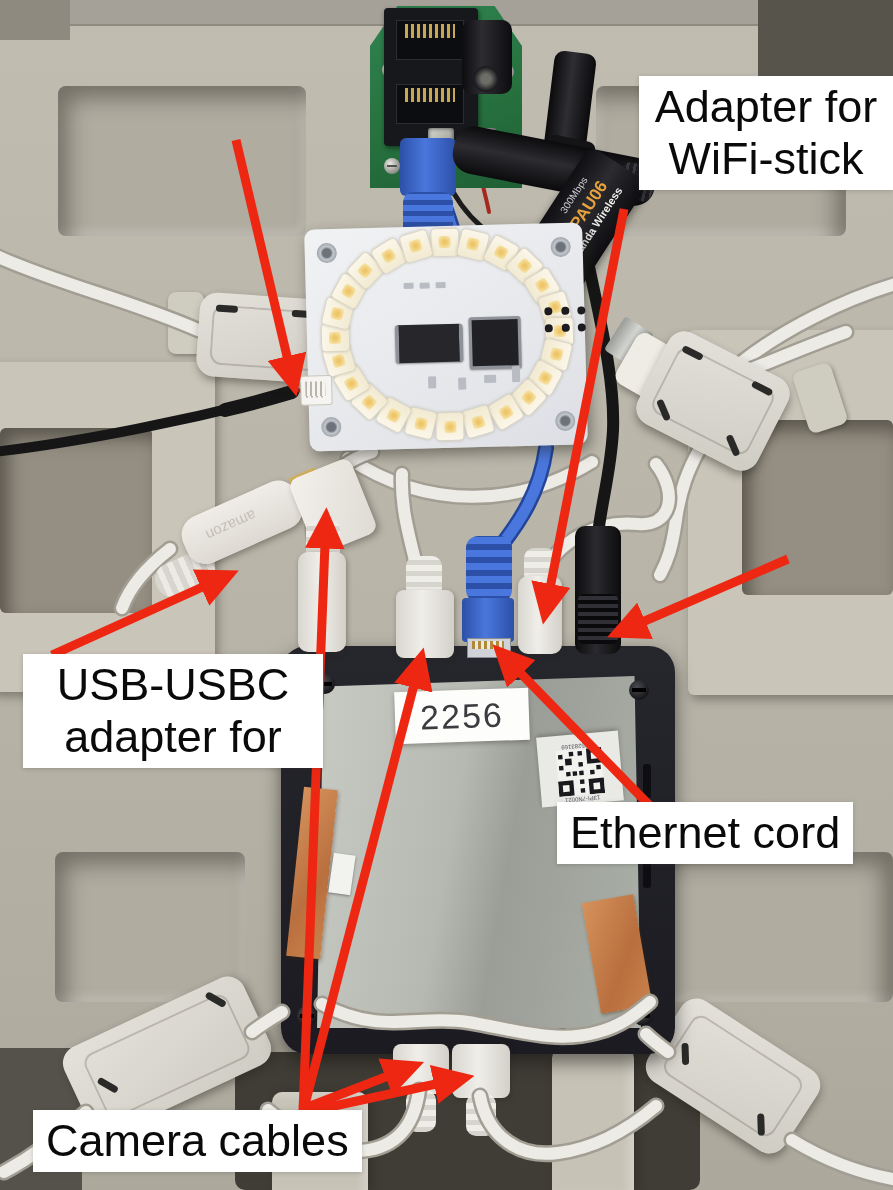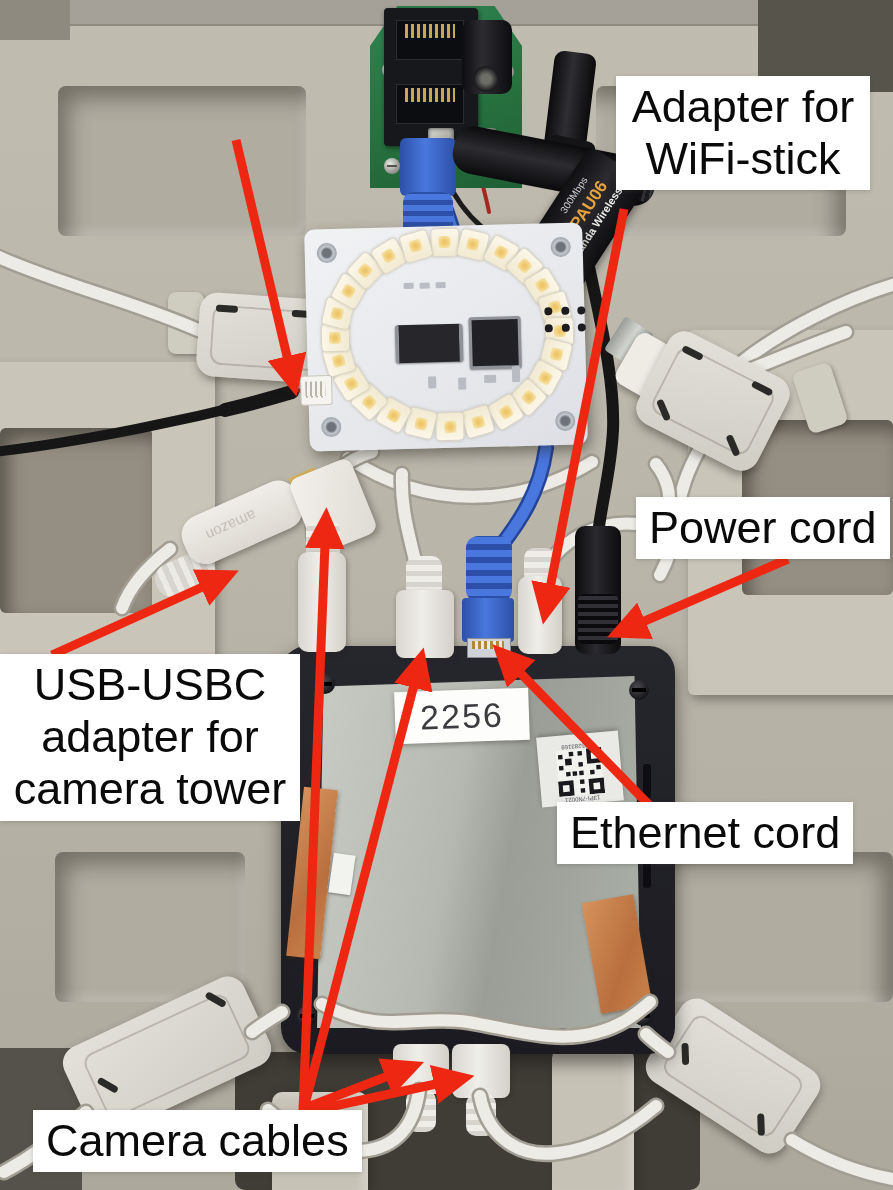--- a/index.html
+++ b/index.html
@@ -113,21 +113,21 @@
   .rj45b-tip{left:467px;top:638px;width:42px;height:18px;background:#cfd3d8;
     border:1px solid #8a8e94;}
   .rj45b-tip::after{content:"";position:absolute;left:4px;top:2px;width:32px;height:8px;
     background:repeating-linear-gradient(90deg,#b08a38 0 3px,#e8e8e4 3px 6px);}
   .pwr-plug{left:575px;top:526px;width:46px;height:128px;background:linear-gradient(90deg,#0c0c0e,#2a2a2f 45%,#0c0c0e);border-radius:10px;}
   .pwr-plug::after{content:"";position:absolute;left:3px;top:68px;width:40px;height:50px;border-radius:6px;
     background:repeating-linear-gradient(0deg,#0a0a0c 0 4px,#303036 4px 8px);}
   
   .lbl{background:#ffffff;color:#0a0a0a;font-size:45px;line-height:1.16;padding:5px 13px;
     box-shadow:0 1px 4px rgba(60,58,50,.25);z-index:60;}
-  .lbl.center{text-align:center;}
+  .lbl.center{text-align:center;margin-left:23px;}
   .lbl span{display:block;}
   
   .svgfull{position:absolute;left:0;top:0;width:893px;height:1190px;}
   .z-cables-back{z-index:10;}
   .z-comp{z-index:20;}
   .z-cables-front{z-index:40;}
   .z-arrows{z-index:50;}
   .cw-o{fill:none;stroke:#a29e93;stroke-width:17;stroke-linecap:round;}
   .cw-i{fill:none;stroke:#edebe6;stroke-width:12;stroke-linecap:round;}
   .cblue-o{fill:none;stroke:#24469a;stroke-width:16;stroke-linecap:round;}
@@ -402,27 +402,23 @@
     <line class="arrow" x1="303" y1="1112" x2="326" y2="518" marker-end="url(#ah)"></line>
     <line class="arrow" x1="303" y1="1112" x2="421" y2="658" marker-end="url(#ah)"></line>
     <line class="arrow" x1="300" y1="1110" x2="414" y2="1066" marker-end="url(#ah)"></line>
     <line class="arrow" x1="306" y1="1112" x2="464" y2="1078" marker-end="url(#ah)"></line>
   </svg>
 
   <div class="abs lbl center" style="left:616px;top:76px;width:228px;">
     <span>Adapter for</span>
     <span>WiFi-stick</span>
   </div>
-  <div class="abs lbl" style="left:636px;top:497px;">
-    <span>Power cord</span>
-  </div>
   <div class="abs lbl center" style="left:0px;top:654px;width:274px;">
     <span>USB-USBC</span>
     <span>adapter for</span>
-    <span>camera tower</span>
   </div>
   <div class="abs lbl" style="left:33px;top:1110px;">
     <span>Camera cables</span>
   </div>
   <div class="abs lbl" style="left:557px;top:802px;">
     <span>Ethernet cord</span>
   </div>
 
 </div>
 

